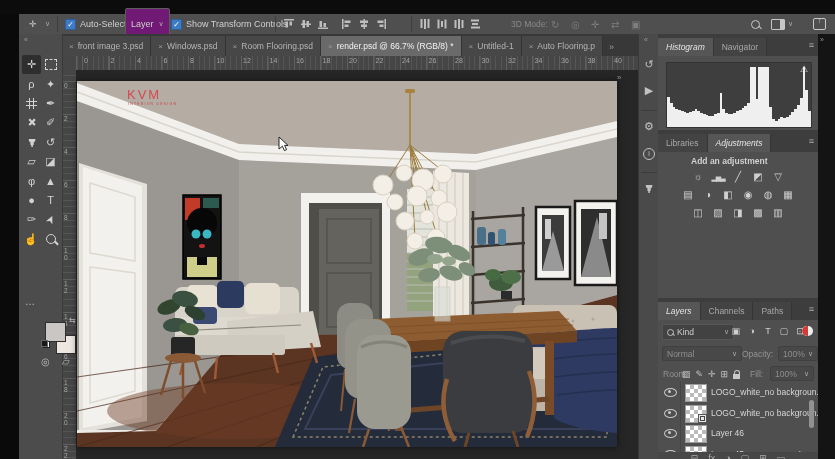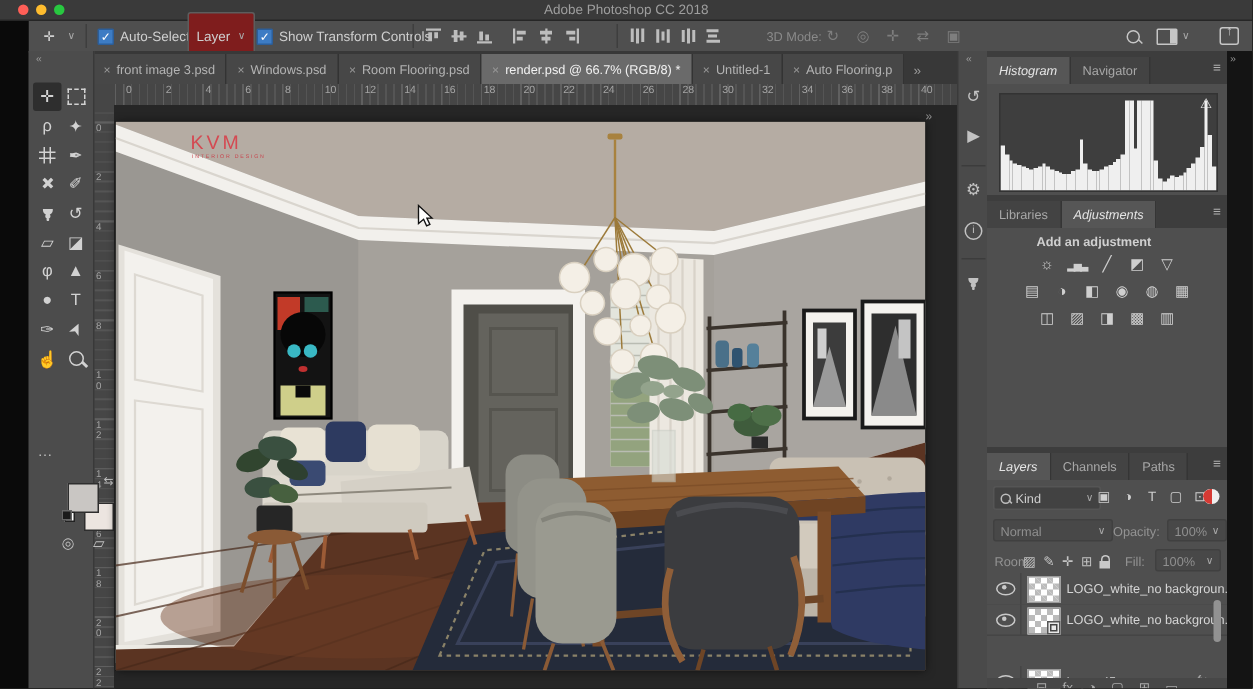--- a/index.html
+++ b/index.html
@@ -10,21 +10,21 @@
   
   #titlebar{left:0;top:0;width:835px;height:13px;background:#3a3a3a;border-bottom:1px solid #262626;}
   .tl{position:absolute;top:3px;width:7px;height:7px;border-radius:50%;}
   #title-text{position:absolute;left:0;right:0;top:1px;text-align:center;font-size:9px;color:#9e9e9e;}
   
   #optionsbar{left:19px;top:14px;width:816px;height:20px;background:#4f4f4f;border-bottom:1px solid #303030;}
   .opt{position:absolute;top:0;height:20px;display:flex;align-items:center;font-size:9px;color:#cfcfcf;}
   .vsep{position:absolute;top:2px;width:1px;height:16px;background:#3e3e3e;}
   .chk{width:9px;height:9px;background:#3d7cc4;border:1px solid #2c5e99;border-radius:1px;
        color:#fff;font-size:8px;line-height:9px;text-align:center;margin-right:4px;}
-  .ddbox{display:flex;align-items:center;gap:5px;background:#7f1d1d;border:1px solid #5d5d5d;
+  .ddbox{display:flex;align-items:center;gap:5px;background:#701a75;border:1px solid #5d5d5d;
          border-radius:2px;padding:9px 5px;height:13px;font-size:9px;}
   .chev{font-size:7px;color:#a8a8a8;}
   .aicon{position:absolute;top:4px;width:13px;height:13px;}
   .dim{color:#8a8a8a;}
   .glyph-gray{color:#7e7e7e;font-size:10px;}
   .magnifier{width:7px;height:7px;border:1.4px solid #c6c6c6;border-radius:50%;position:relative;}
   .magnifier::after{content:'';position:absolute;left:6px;top:6px;width:4px;height:1.4px;background:#c6c6c6;transform:rotate(45deg);}
   .wsicon{width:12px;height:9px;border:1.2px solid #c6c6c6;border-radius:1px;position:relative;}
   .wsicon::after{content:'';position:absolute;right:0;top:0;width:4px;height:100%;background:#c6c6c6;}
   .sharebox{width:11px;height:10px;border:1.2px solid #c6c6c6;border-radius:2px;position:relative;text-align:center;}
@@ -72,21 +72,21 @@
   #swatch-bg{position:absolute;left:37px;top:301px;width:18px;height:17px;background:#ece5e0;border:1px solid #2e2e2e;}
   #swatch-fg{position:absolute;left:26px;top:288px;width:19px;height:18px;background:#c9c6c3;border:1px solid #2e2e2e;}
   #swatch-swap{position:absolute;left:50px;top:282px;font-size:8px;color:#bdbdbd;}
   #swatch-default{position:absolute;left:22px;top:306px;width:9px;height:8px;}
   #swatch-default .b{position:absolute;right:0;bottom:0;width:5px;height:5px;background:#fff;border:1px solid #222;}
   #swatch-default .f{position:absolute;left:0;top:0;width:5px;height:5px;background:#1a1a1a;border:1px solid #666;}
   #quickmask{position:absolute;left:22px;top:322px;font-size:10px;color:#bdbdbd;}
   #screenmode{position:absolute;left:43px;top:322px;font-size:10px;color:#bdbdbd;}
   
   #pasteboard{left:76px;top:70px;width:562px;height:389px;background:#262626;}
-  #canvas-image{position:absolute;left:1px;top:11px;width:540px;height:366px;background:#000000;box-shadow:0 0 6px rgba(0,0,0,.6);overflow:hidden;}
+  #canvas-image{position:absolute;left:1px;top:11px;width:540px;height:366px;background:#fde047;box-shadow:0 0 6px rgba(0,0,0,.6);overflow:hidden;}
   #scene{position:absolute;left:0;top:0;}
   #kvm-logo{position:absolute;left:50px;top:7px;color:#d44a52;font-size:13px;letter-spacing:2px;line-height:13px;}
   #kvm-sub{position:absolute;left:51px;top:21px;color:#c8454e;font-size:3.5px;letter-spacing:1.2px;}
   #cursor{position:absolute;left:201px;top:55px;}
   #pb-chevron{position:absolute;left:540px;top:-32px;color:#8f8f8f;font-size:8px;}
   
   #iconstrip{left:638px;top:34px;width:20px;height:425px;background:#4a4a4a;border-left:1px solid #3a3a3a;}
   #strip-collapse{position:absolute;left:5px;top:2px;font-size:7px;color:#9a9a9a;}
   .strip-icon{position:absolute;left:0;width:20px;text-align:center;color:#c2c2c2;font-size:11px;}
   .strip-sep{position:absolute;left:2px;width:16px;height:1px;background:#3c3c3c;}
@@ -136,26 +136,20 @@
   .lfx{position:absolute;right:14px;top:5px;font-size:8px;color:#bdbdbd;font-style:italic;}
   #layers-scrollbar{position:absolute;left:151px;top:366px;width:5px;height:28px;border-radius:3px;background:#929292;}
   #layers-bottombar{position:absolute;left:0;top:418px;width:160px;height:7px;overflow:hidden;background:#474747;
                     display:flex;gap:10px;justify-content:center;color:#aaa;font-size:9px;line-height:12px;}
 </style>
 </head>
 <body>
 
 <div id="app">
 
-  <div class="abs" id="titlebar">
-    <span class="tl" id="tl-close" style="left: 12px; background: rgb(255, 95, 87);"></span>
-    <span class="tl" id="tl-min" style="left: 24px; background: rgb(254, 188, 46);"></span>
-    <span class="tl" id="tl-max" style="left: 36px; background: rgb(40, 200, 64);"></span>
-    <div id="title-text">Adobe Photoshop CC 2018</div>
-  </div>
 
   <div class="abs" id="optionsbar">
     <div class="opt" style="left:10px">✛</div>
     <div class="opt chev" style="left:26px">∨</div>
     <div class="vsep" style="left:38px"></div>
     <div class="opt" style="left:46px">
       <span class="chk">✓</span>
       <span>Auto-Select:</span>
     </div>
     <div class="opt" style="left:106px">
@@ -820,20 +814,26 @@
           <span class="lname">LOGO_white_no backgroun...</span>
         </div>
         <div class="lrow" style="top: 20.5px;">
           <span class="eye"></span>
           <span class="div1"></span>
           <span class="thumb">
             <span class="so-badge"></span>
           </span>
           <span class="lname">LOGO_white_no backgroun...</span>
         </div>
+        <div class="lrow" style="top: 41px;">
+          <span class="eye"></span>
+          <span class="div1"></span>
+          <span class="thumb"></span>
+          <span class="lname">Layer 46</span>
+        </div>
         <div class="lrow" style="top: 61.5px;">
           <span class="eye"></span>
           <span class="div1"></span>
           <span class="thumb"></span>
           <span class="lname">Layer 45</span>
           <span class="lfx">fx</span>
         </div>
       </div>
     <div id="layers-scrollbar"></div>
     <div id="layers-bottombar">

